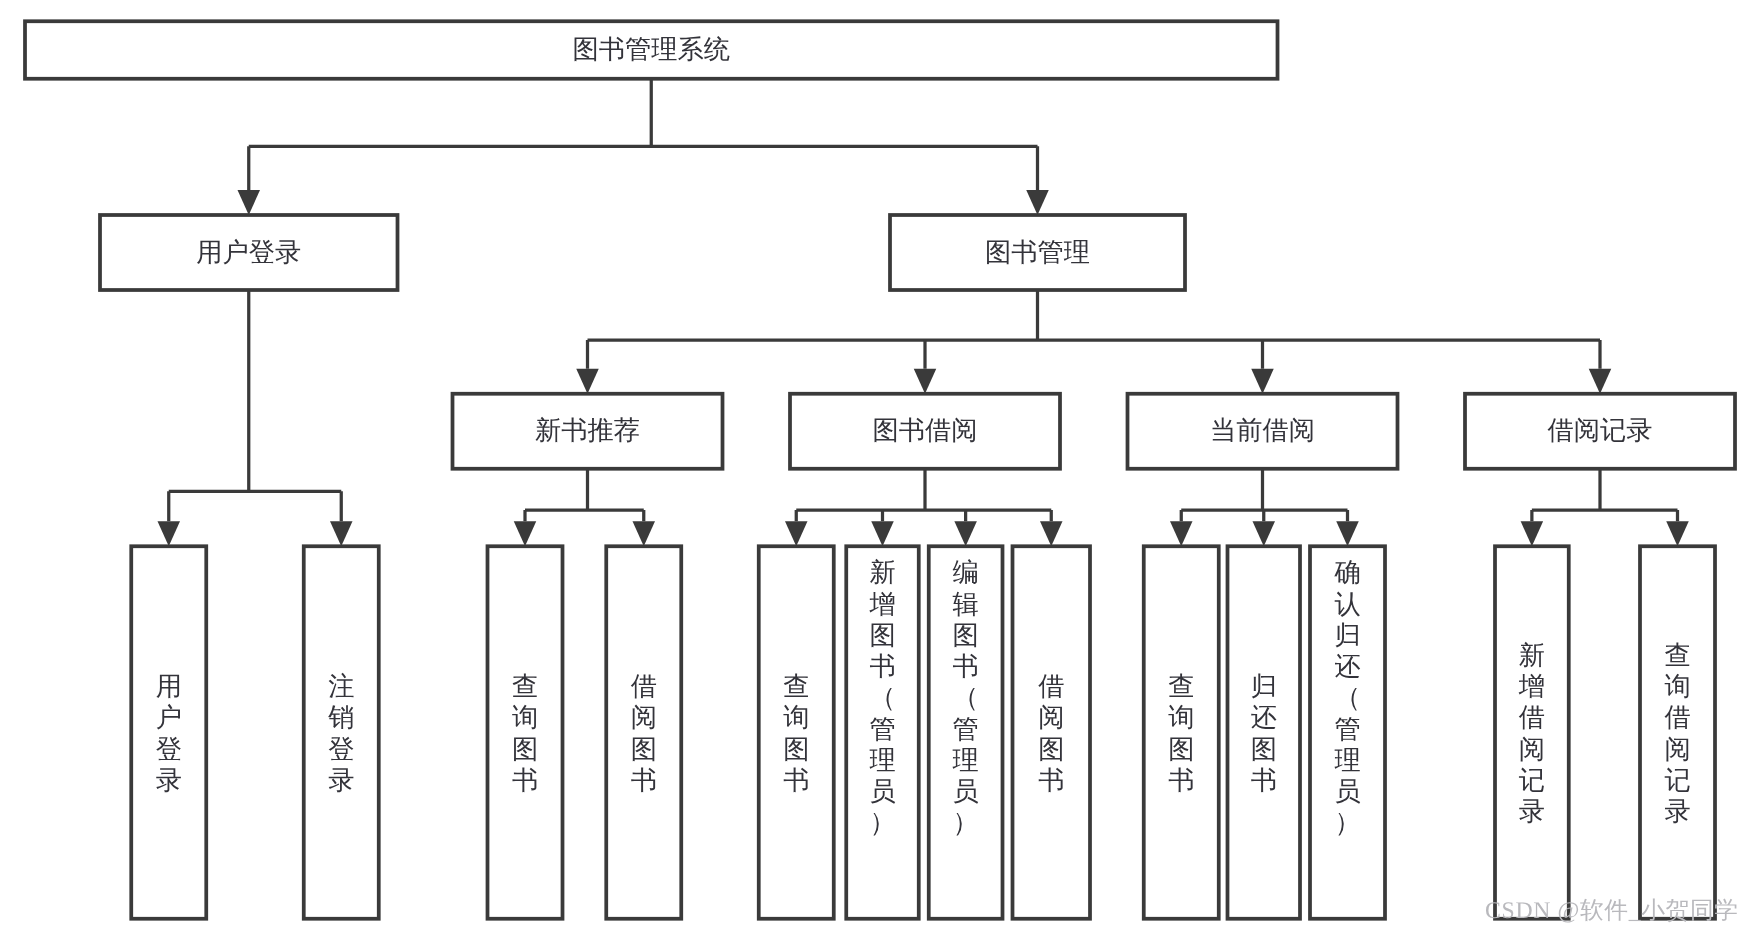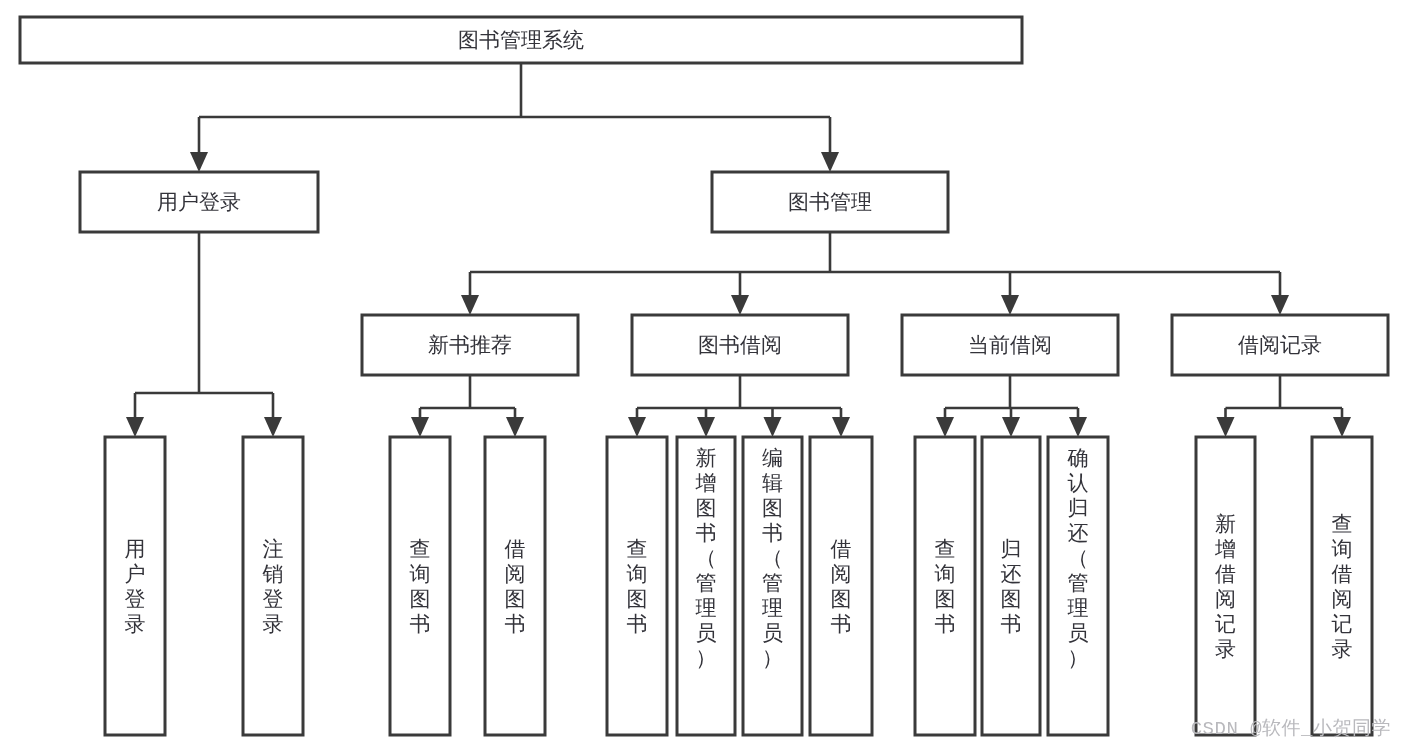--- a/index.html
+++ b/index.html
@@ -49,21 +49,21 @@
   .node-label-v {
     font-family: "Liberation Sans", "DejaVu Sans", sans-serif;
     font-size: 21px;
     fill: #33333a;
     text-anchor: middle;
   }
   .watermark {
     position: absolute;
     right: 14px;
     bottom: 6px;
-    font-family: Liberation Mono, monospace;
+    font-family: Liberation Serif, serif;
     font-size: 19px;
     color: #b9b9bd;
     white-space: nowrap;
     letter-spacing: 0.5px;
   }
 </style>
 </head>
 <body>
 
 <div id="diagram-root">

